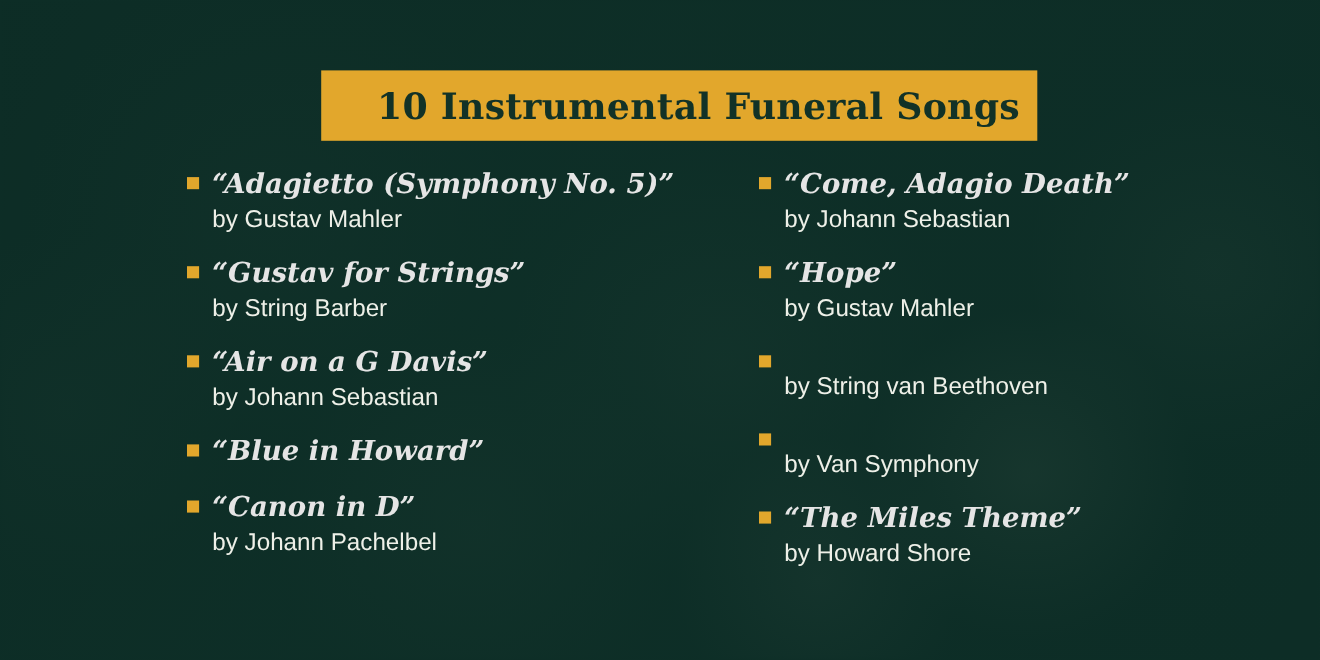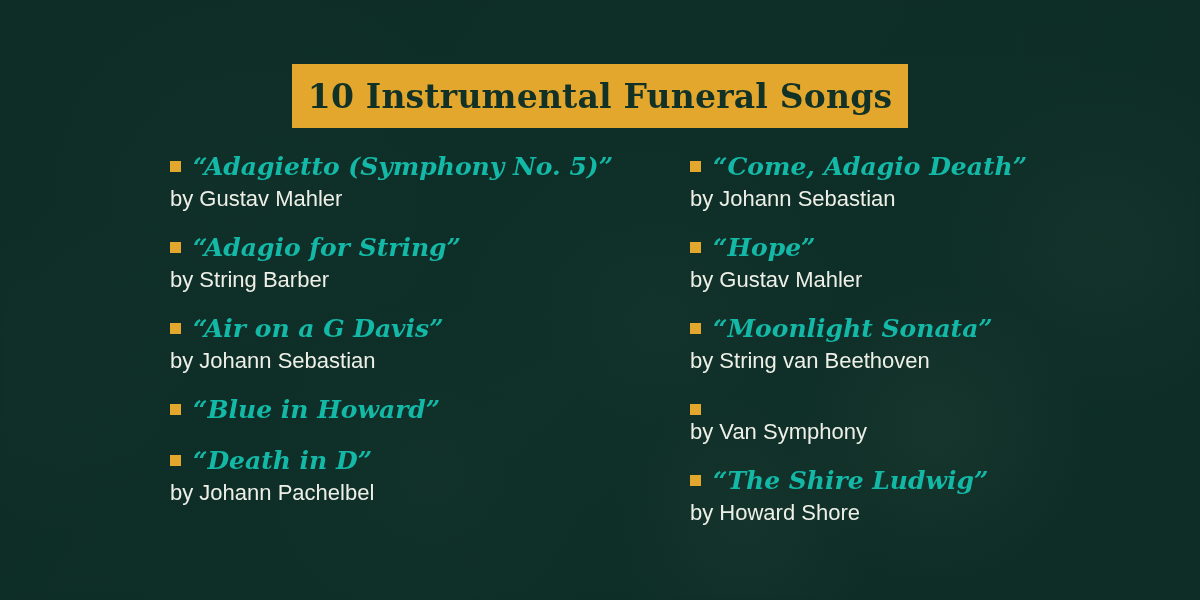--- a/index.html
+++ b/index.html
@@ -53,20 +53,21 @@
   .title-band {
     position: absolute;
     left: 292px;
     top: 64px;
     width: 616px;
     height: 64px;
     background: #e2a72c;
     display: flex;
     align-items: center;
     justify-content: center;
+    padding-left: 35px;
   }
   .title-band h1 {
     margin: 0;
     font-family: "DejaVu Serif", serif;
     font-weight: bold;
     font-size: 33px;
     letter-spacing: 0.2px;
     color: #123227;
     white-space: nowrap;
   }
@@ -99,23 +100,24 @@
     margin-top: 9px;
     margin-right: 12px;
     flex: 0 0 auto;
   }
   .song-title {
     font-family: "DejaVu Serif", serif;
     font-style: italic;
     font-weight: bold;
     font-size: 25px;
     line-height: 30px;
-    color: #14b8a6;
+    color: #e5e5e5;
   }
   .song-artist {
+    margin-left: 23px;
     margin-top: 4px;
     font-family: "Liberation Sans", sans-serif;
     font-size: 22px;
     line-height: 26px;
     color: #eef0e8;
   }
 </style>
 </head>
 <body>
 
@@ -137,21 +139,21 @@
           <div class="song-title-row">
             <span class="bullet"></span>
             <span class="song-title">“Adagietto (Symphony No. 5)”</span>
           </div>
           <div class="song-artist">by Gustav Mahler</div>
         </div>
 
         <div class="song">
           <div class="song-title-row">
             <span class="bullet"></span>
-            <span class="song-title">“Adagio for String”</span>
+            <span class="song-title">“Gustav for Strings”</span>
           </div>
           <div class="song-artist">by String Barber</div>
         </div>
 
         <div class="song">
           <div class="song-title-row">
             <span class="bullet"></span>
             <span class="song-title">“Air on a G Davis”</span>
           </div>
           <div class="song-artist">by Johann Sebastian</div>
@@ -160,21 +162,21 @@
         <div class="song">
           <div class="song-title-row">
             <span class="bullet"></span>
             <span class="song-title">“Blue in Howard”</span>
           </div>
         </div>
 
         <div class="song">
           <div class="song-title-row">
             <span class="bullet"></span>
-            <span class="song-title">“Death in D”</span>
+            <span class="song-title">“Canon in D”</span>
           </div>
           <div class="song-artist">by Johann Pachelbel</div>
         </div>
 
       </div>
 
       <div class="col col-right">
 
         <div class="song">
           <div class="song-title-row">
@@ -188,36 +190,35 @@
           <div class="song-title-row">
             <span class="bullet"></span>
             <span class="song-title">“Hope”</span>
           </div>
           <div class="song-artist">by Gustav Mahler</div>
         </div>
 
         <div class="song">
           <div class="song-title-row">
             <span class="bullet"></span>
-            <span class="song-title">“Moonlight Sonata”</span>
           </div>
           <div class="song-artist">by String van Beethoven</div>
         </div>
 
         <div class="song">
           <div class="song-title-row">
             <span class="bullet"></span>
           </div>
           <div class="song-artist">by Van Symphony</div>
         </div>
 
         <div class="song">
           <div class="song-title-row">
             <span class="bullet"></span>
-            <span class="song-title">“The Shire Ludwig”</span>
+            <span class="song-title">“The Miles Theme”</span>
           </div>
           <div class="song-artist">by Howard Shore</div>
         </div>
 
       </div>
 
     </div>
   </div>
 </div>
 

